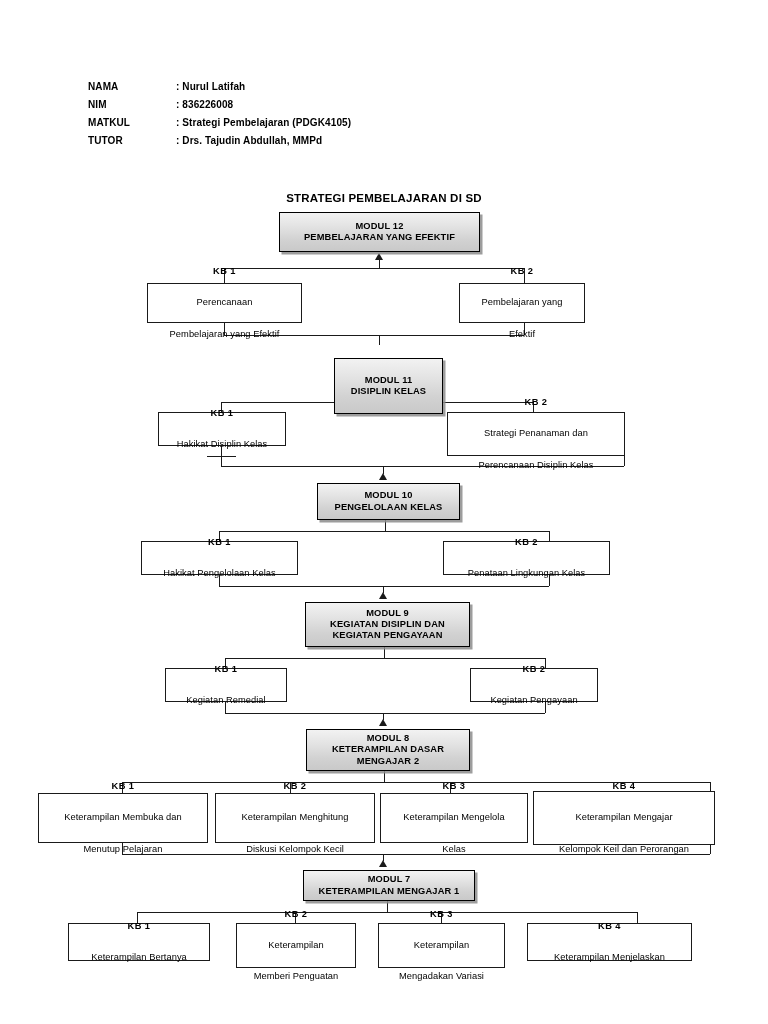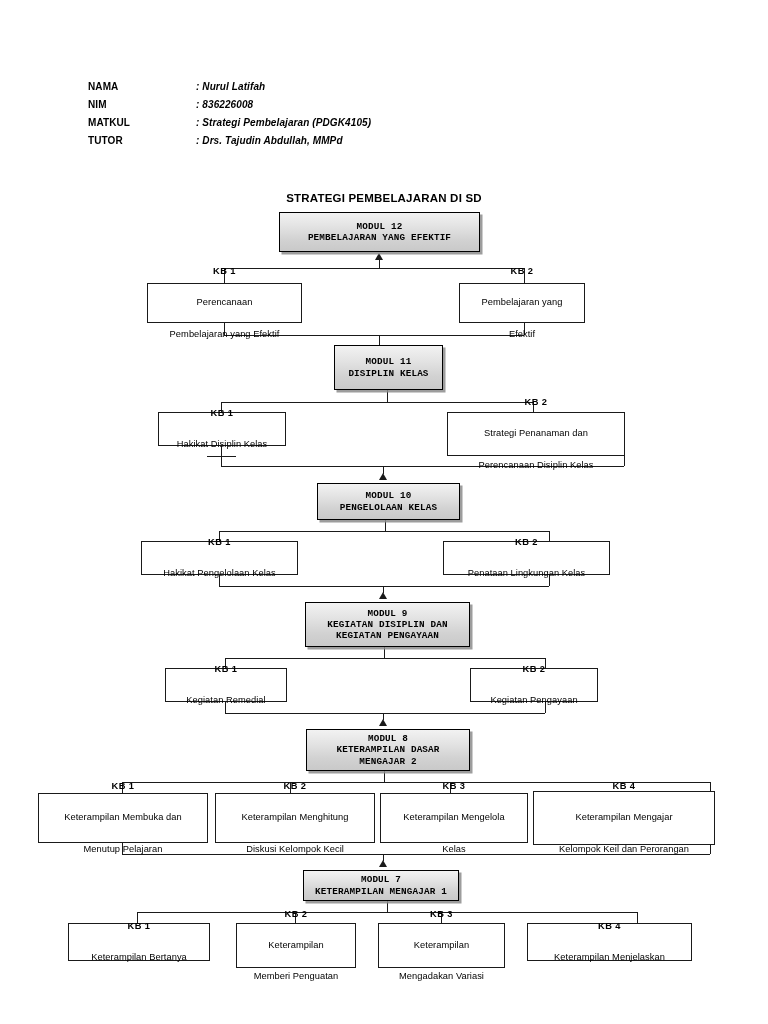--- a/index.html
+++ b/index.html
@@ -25,21 +25,21 @@
   
   .hdr {
     position: absolute;
     font-size: 10px;
     font-weight: bold;
     letter-spacing: 0.1px;
     white-space: nowrap;
     line-height: 1;
   }
   .hdr-label { left: 88px; }
-  .hdr-value { left: 196px; font-style: italic; }
+  .hdr-value { left: 176px; }
 
   
   .title-line {
     position: absolute;
     width: 768px;
     text-align: center;
     font-size: 11.5px;
     font-weight: bold;
     letter-spacing: 0.2px;
     line-height: 1;
@@ -60,21 +60,20 @@
   .box .ln { display: block; white-space: nowrap; }
 
   
   .modul {
     border: 1.4px solid #000000;
     background: linear-gradient(to bottom, #f2f2f2 0%, #e3e3e3 35%, #d2d2d2 70%, #c9c9c9 100%);
     box-shadow: 2.5px 2.5px 0 rgba(140,140,140,0.85);
     font-size: 9.3px;
     font-weight: bold;
     letter-spacing: 0.15px;
-    font-family: Liberation Mono, monospace;
   }
   
   .kb {
     border: 1.2px solid #1a1a1a;
     background: #ffffff;
     font-size: 9.3px;
     font-weight: normal;
     letter-spacing: 0.05px;
     gap: 20px;
   }
@@ -142,21 +141,21 @@
     <span class="ln kbnum">KB 2</span>
     <span class="ln">Pembelajaran yang</span>
     <span class="ln">Efektif</span>
   </div>
 
   <div class="vline" style="left:224px; top:323px; height:12px;"></div>
   <div class="vline" style="left:524px; top:323px; height:12px;"></div>
   <div class="hline" style="left:224px; top:335px; width:300px;"></div>
 
   <div class="vline" style="left:379px; top:335px; height:10px;"></div>
-  <div class="box modul" style="left:334px; top:345px; width:109px; height:45px;">
+  <div class="box modul" style="left:334px; top:358px; width:109px; height:56px;">
     <span class="ln">MODUL  11</span>
     <span class="ln">DISIPLIN KELAS</span>
   </div>
   <div class="vline" style="left:387px; top:390px; height:12px;"></div>
 
   <div class="hline" style="left:221px; top:402px; width:312px;"></div>
   <div class="vline" style="left:221px; top:402px; height:10px;"></div>
   <div class="vline" style="left:533px; top:402px; height:10px;"></div>
 
   <div class="box kb" style="left:158px; top:412px; width:128px; height:34px;">
@@ -265,21 +264,21 @@
     <span class="ln">Kelompok Keil dan Perorangan</span>
   </div>
 
   <div class="vline" style="left:122px; top:843px; height:11px;"></div>
   <div class="vline" style="left:710px; top:845px; height:9px;"></div>
   <div class="hline" style="left:122px; top:854px; width:588px;"></div>
 
   <div class="arrow-up" style="left:379px; top:860px;"></div>
   <div class="vline" style="left:383px; top:854px; height:7px;"></div>
 
-  <div class="box modul" style="left:303px; top:870px; width:156px; height:31px;">
+  <div class="box modul" style="left:303px; top:870px; width:172px; height:31px;">
     <span class="ln">MODUL 7</span>
     <span class="ln">KETERAMPILAN MENGAJAR 1</span>
   </div>
   <div class="vline" style="left:387px; top:901px; height:11px;"></div>
 
   <div class="hline" style="left:137px; top:912px; width:500px;"></div>
   <div class="vline" style="left:137px; top:912px; height:11px;"></div>
   <div class="vline" style="left:295px; top:912px; height:11px;"></div>
   <div class="vline" style="left:441px; top:912px; height:11px;"></div>
   <div class="vline" style="left:637px; top:912px; height:11px;"></div>

